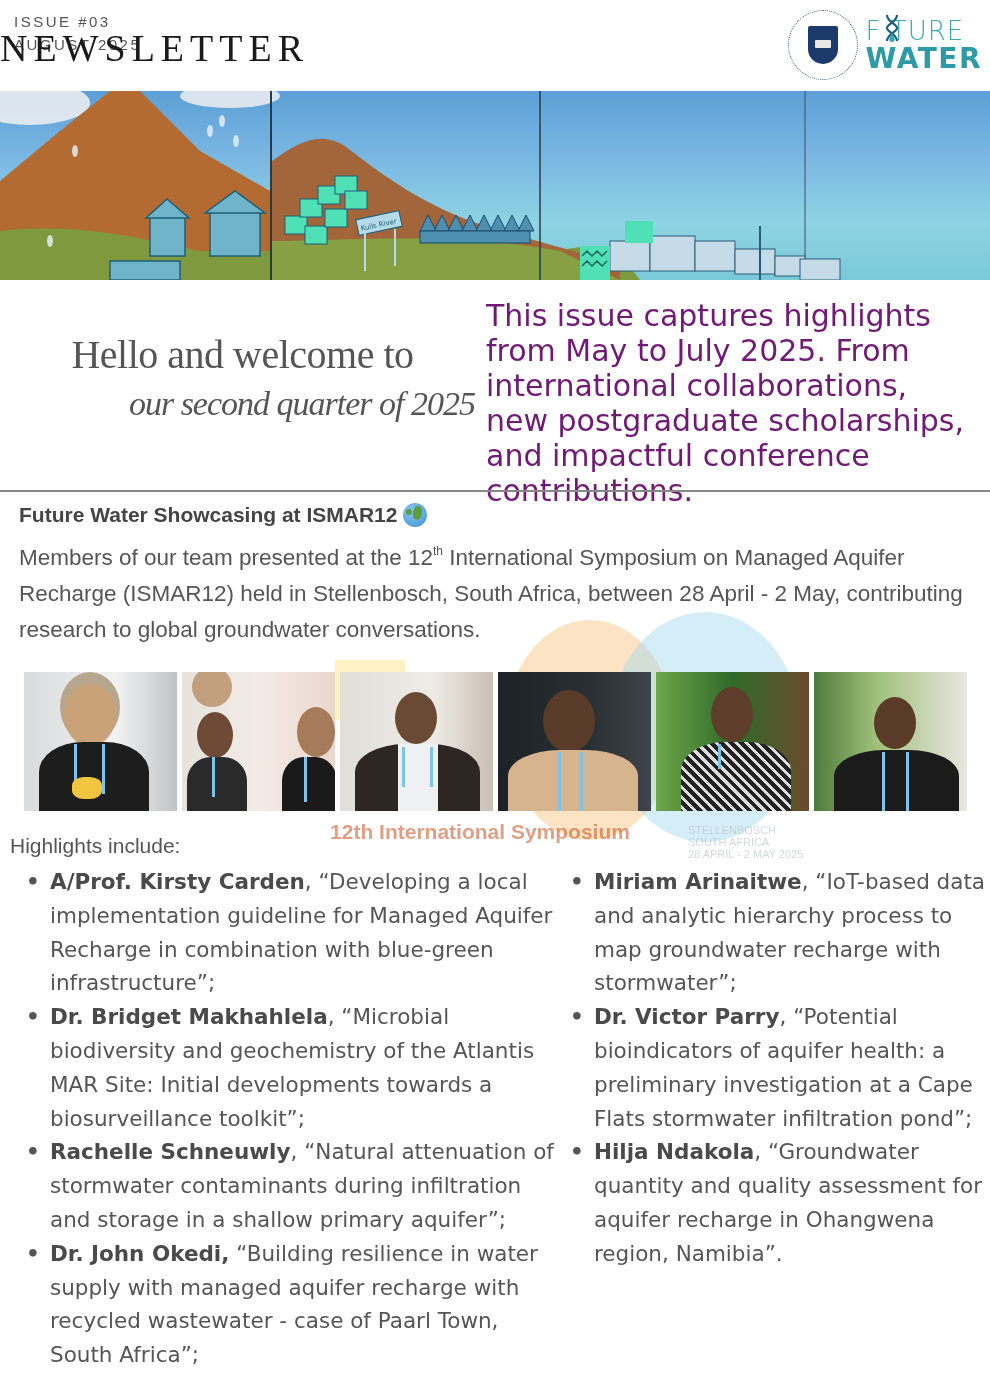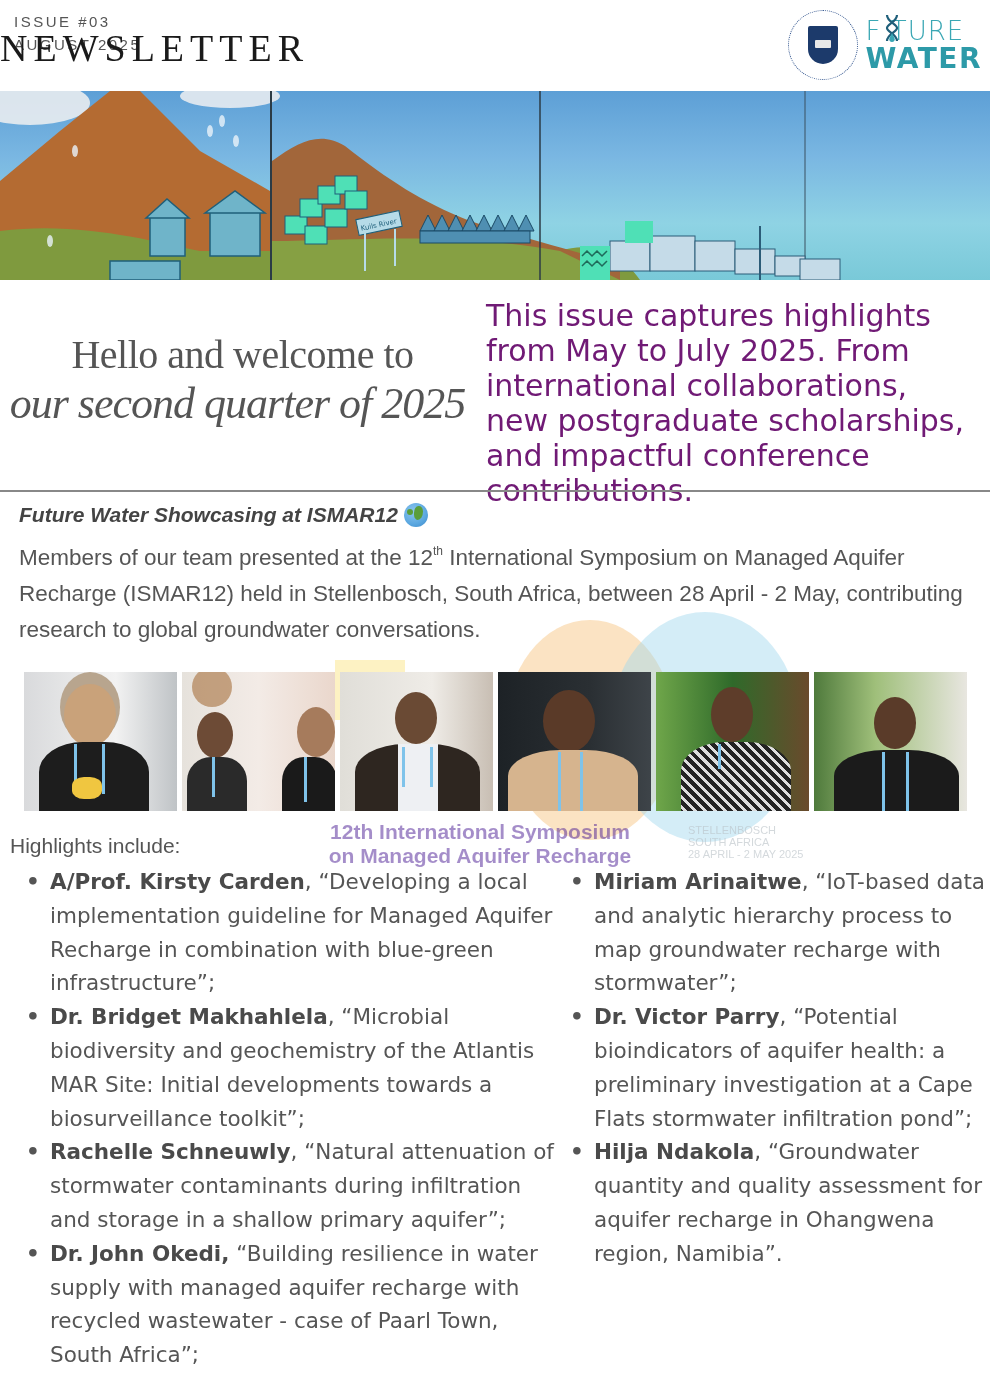--- a/index.html
+++ b/index.html
@@ -18,38 +18,38 @@
   .fw-line2 { font-size: 28px; font-weight: bold; letter-spacing: 1.5px; color: #2d9aa8; }
 
   
   .banner { position: absolute; left: 0; top: 91px; width: 990px; height: 189px; overflow: hidden;
     background: linear-gradient(180deg, #5d9fd6 0%, #7ab7e2 35%, #8fd3e4 70%, #79c9d8 100%); }
   .banner svg { position: absolute; left: 0; top: 0; }
 
   
   .welcome { position: absolute; left: 0; top: 330px; width: 475px; text-align: center; font-family: "Liberation Serif", serif; color: #555; }
   .welcome .l1 { font-size: 40px; line-height: 50px; font-weight: normal; letter-spacing: -0.5px; padding-left: 0; }
-  .welcome .l2 { font-size: 44px; font-style: italic; line-height: 48px; letter-spacing: -1px; }
+  .welcome .l2 { font-size: 34px; font-style: italic; line-height: 48px; letter-spacing: -1px; text-align: right; }
   .intro { position: absolute; left: 486px; top: 298px; width: 480px; font-size: 30px; line-height: 35px; color: #701a75; font-family: "DejaVu Sans", sans-serif; }
   .divider { position: absolute; left: 0; top: 490px; width: 990px; height: 2px; background: #888; }
 
   
-  .sec-title { position: absolute; left: 19px; top: 503px; font-size: 21px; font-weight: bold; color: #444; display: flex; align-items: center; gap: 6px; font-family: "Liberation Sans", sans-serif; font-style: italic; }
+  .sec-title { position: absolute; left: 19px; top: 503px; font-size: 21px; font-weight: bold; color: #444; display: flex; align-items: center; gap: 6px; font-family: "Liberation Sans", sans-serif; }
   .globe { display: inline-block; width: 24px; height: 24px; border-radius: 50%; background: radial-gradient(circle at 40% 35%, #8dc6ee 0%, #5aa7e0 60%, #3b86c7 100%); position: relative; overflow: hidden; }
   .globe::before { content: ""; position: absolute; left: 10px; top: 3px; width: 9px; height: 14px; background: #5a9e3b; border-radius: 50% 40% 60% 40%; }
   .globe::after { content: ""; position: absolute; left: 3px; top: 6px; width: 6px; height: 6px; background: #5a9e3b; border-radius: 50%; }
   .sec-body { position: absolute; left: 19px; top: 540px; width: 960px; font-size: 22.5px; line-height: 36px; color: #555; font-family: "Liberation Sans", sans-serif; }
   .sec-body sup { font-size: 12px; vertical-align: 10px; line-height: 0; }
 
   
   .wm { position: absolute; opacity: 0.45; pointer-events: none; }
   .wm-circle1 { left: 505px; top: 620px; width: 170px; height: 220px; border-radius: 50%; background: #f6c27a; }
   .wm-circle2 { left: 610px; top: 612px; width: 190px; height: 230px; border-radius: 50%; background: #9fd7ee; }
   .wm-rect { left: 335px; top: 660px; width: 70px; height: 60px; background: #fbe37a; }
-  .wm-text { position: absolute; left: 300px; top: 820px; font-family: "Liberation Sans", sans-serif; font-weight: bold; color: #4c1d95; opacity: 0.5; font-size: 21px; line-height: 24px; text-align: center; width: 360px; }
+  .wm-text { position: absolute; left: 300px; top: 820px; font-family: "Liberation Sans", sans-serif; font-weight: bold; color: #c2410c; opacity: 0.5; font-size: 21px; line-height: 24px; text-align: center; width: 360px; }
   .wm-text2 { position: absolute; left: 688px; top: 824px; font-family: "Liberation Sans", sans-serif; color: #b8c0c6; opacity: 0.6; font-size: 11px; line-height: 12px; }
 
   
   .photos { position: absolute; left: 24px; top: 672px; display: flex; gap: 5px; }
   .photo { width: 153px; height: 139px; position: relative; overflow: hidden; }
   .photo .bg { position: absolute; inset: 0; }
   .photo .head { position: absolute; border-radius: 50%; }
   .photo .body { position: absolute; border-radius: 40% 40% 0 0; }
   .photo .lanyard { position: absolute; width: 3px; background: #7fc3ea; }
 
@@ -167,21 +167,20 @@
   <div class="l2">our second quarter of 2025</div>
 </div>
 <div class="intro">This issue captures highlights from May to July 2025. From international collaborations, new postgraduate scholarships, and impactful conference contributions.</div>
 <div class="divider"></div>
 
 <div class="wm wm-rect"></div>
 <div class="wm wm-circle1"></div>
 <div class="wm wm-circle2"></div>
 <div class="wm-text">
   <div>12th International Symposium</div>
-  <div>on Managed Aquifer Recharge</div>
 </div>
 <div class="wm-text2">
   <div>STELLENBOSCH</div>
   <div>SOUTH AFRICA</div>
   <div>28 APRIL - 2 MAY 2025</div>
 </div>
 
 <div class="sec-title">
   <span>Future Water Showcasing at ISMAR12</span>
   <span class="globe"></span>

